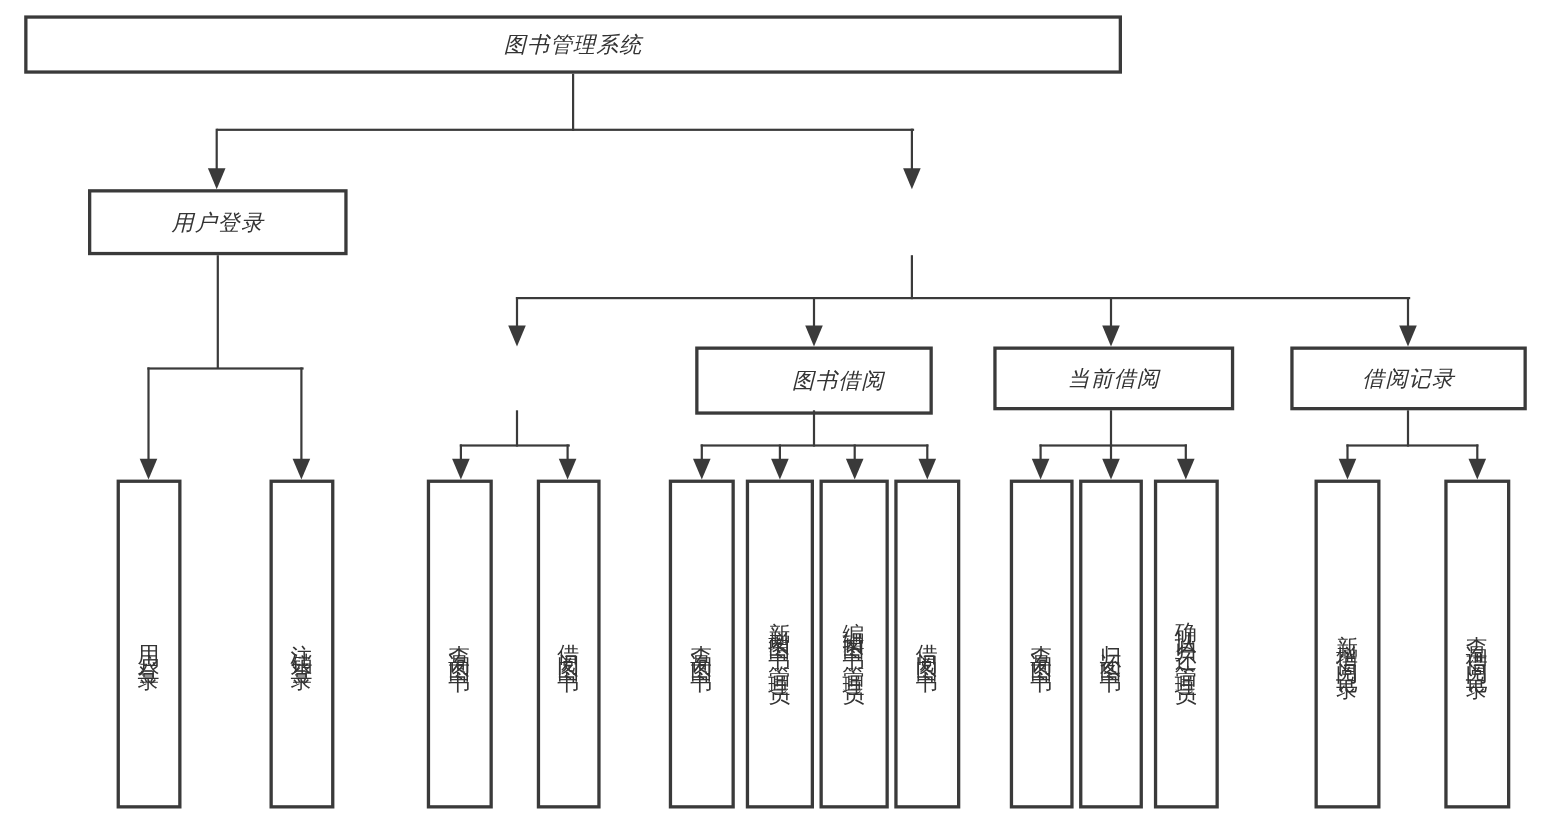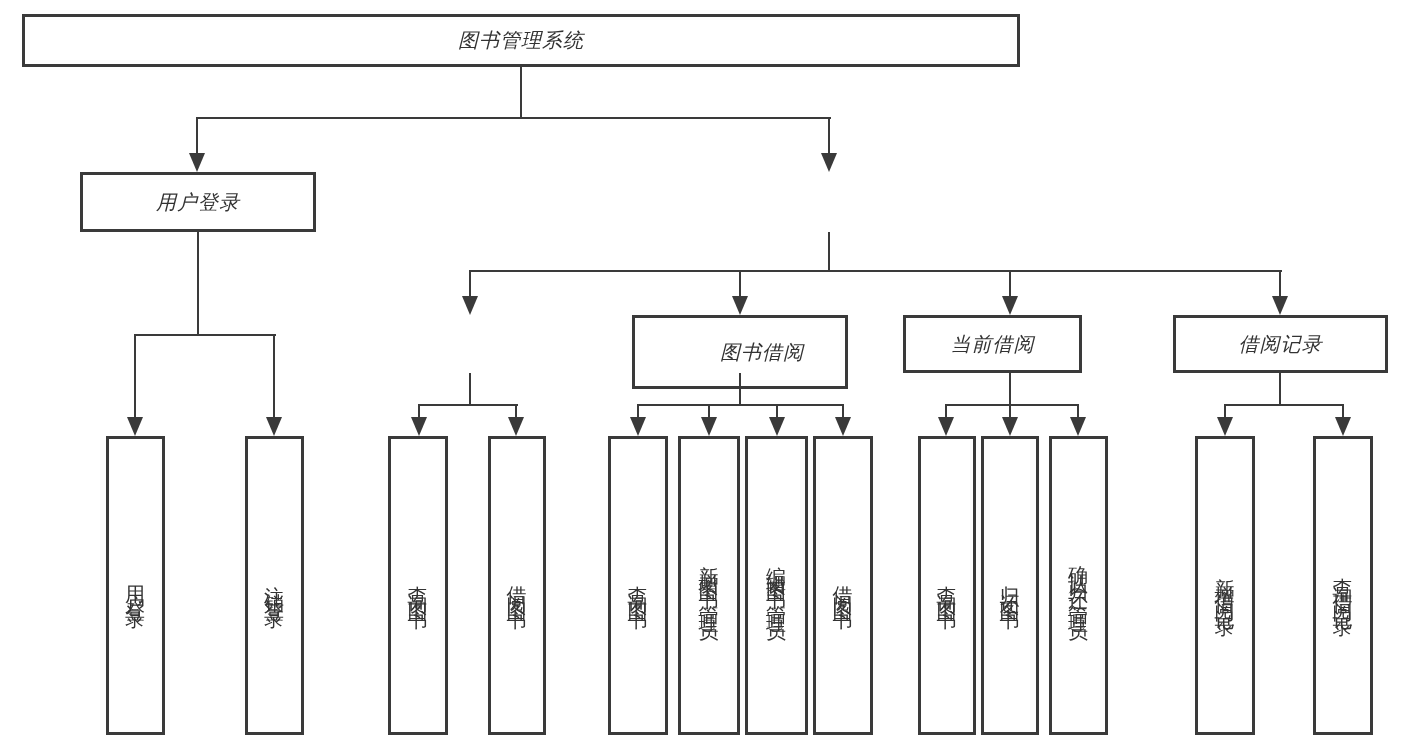--- a/index.html
+++ b/index.html
@@ -27,24 +27,24 @@
 <div class="canvas">
 
   <div class="hbox" style="left:22px;top:14px;width:998px;height:53px;">
     <span>图书管理系统</span>
   </div>
 
   <div class="hbox" style="left:80px;top:172px;width:236px;height:60px;">
     <span>用户登录</span>
   </div>
 
-  <div class="hbox" style="left:632px;top:315px;width:216px;height:74px;padding-left:44px;">
+  <div class="hbox" style="left:632px;top:315px;width:216px;height:62px;padding-left:44px;">
     <span>图书借阅</span>
   </div>
-  <div class="hbox" style="left:903px;top:315px;width:179px;height:58px;">
+  <div class="hbox" style="left:903px;top:315px;width:219px;height:58px;">
     <span>当前借阅</span>
   </div>
   <div class="hbox" style="left:1173px;top:315px;width:215px;height:58px;">
     <span>借阅记录</span>
   </div>
 
   <div class="vbox" style="left:106px;width:59px;">
     <span class="vtext">用户登录</span>
   </div>
   <div class="vbox" style="left:245px;width:59px;">

